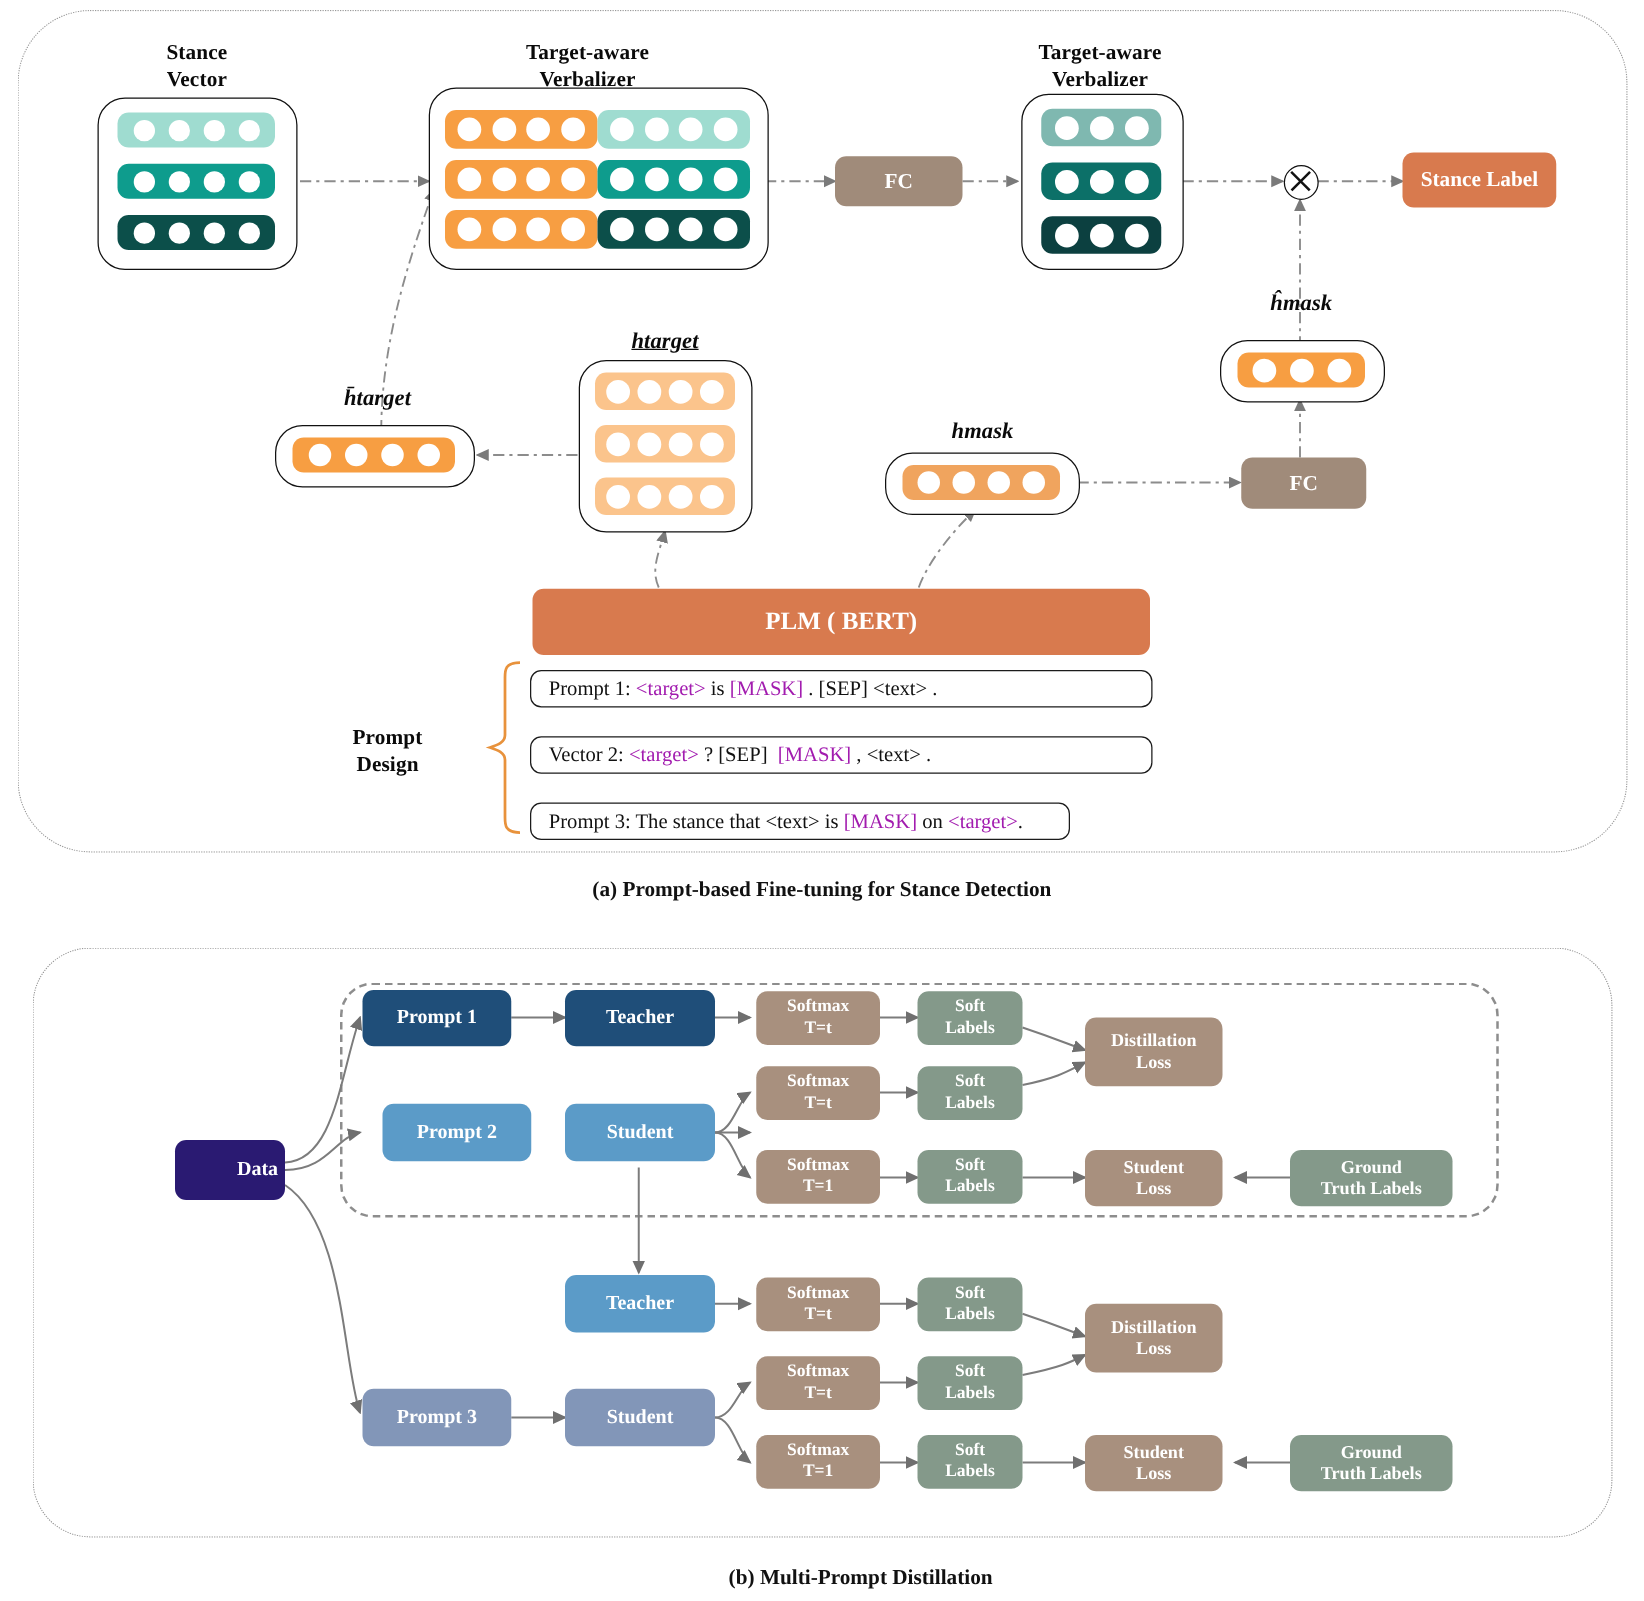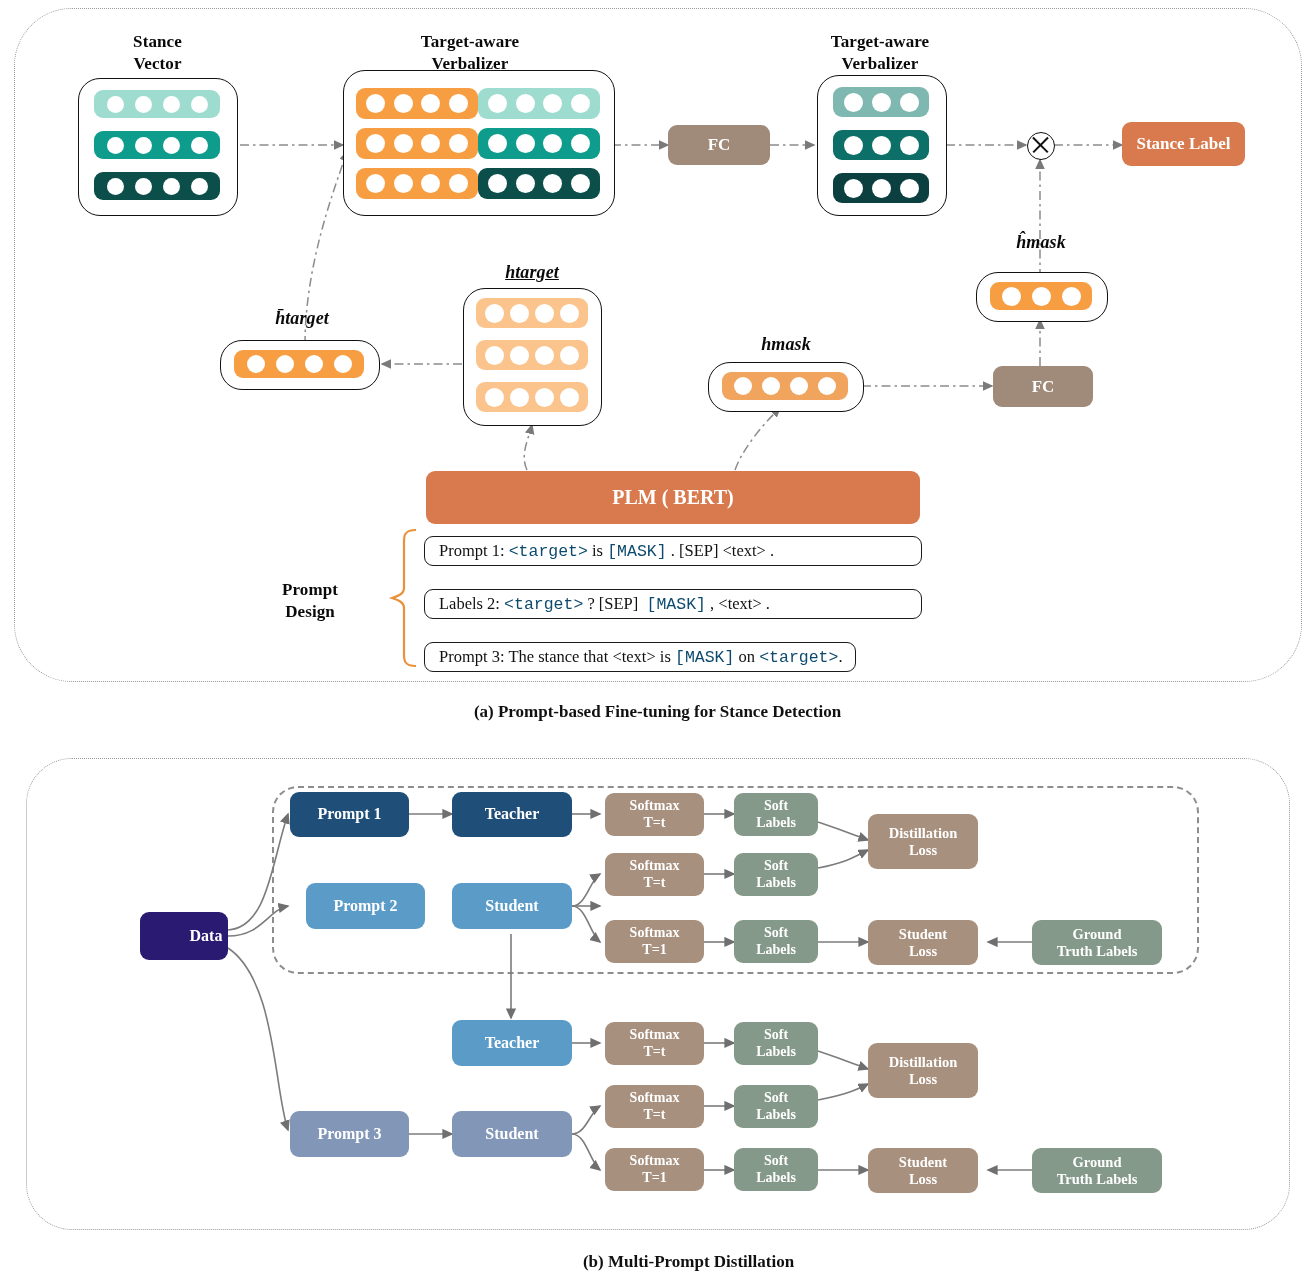--- a/index.html
+++ b/index.html
@@ -33,21 +33,21 @@
 
   
   .box{position:absolute;border-radius:9px;display:flex;align-items:center;
        justify-content:center;text-align:center;color:#fff;font-weight:bold;
        line-height:1.15;box-sizing:border-box;}
 
   
   .pstrip{position:absolute;border:1.6px solid #1b1b1b;border-radius:9px;background:#fff;
           display:flex;align-items:center;padding-left:14px;font-size:16.5px;color:#111;
           font-family:"Liberation Serif","DejaVu Serif",serif;box-sizing:border-box;}
-  .pstrip .red{color:#0c4a6e;font-family:Liberation Mono, monospace;}
+  .pstrip .red{color:#a21caf;}
 
   
   .xor{position:absolute;width:26px;height:26px;border:1.6px solid #111;border-radius:50%;
        background:#fff;}
   .xor::before,.xor::after{content:"";position:absolute;left:2px;top:11.2px;width:21px;height:1.6px;
        background:#111;}
   .xor::before{transform:rotate(45deg);}
   .xor::after{transform:rotate(-45deg);}
 </style>
 </head>
@@ -239,21 +239,21 @@
              C18,132 18,138 30,138" fill="none" stroke="#E8923C" stroke-width="2.2"></path>
   </svg>
 
   <div class="pstrip" style="left:424px;top:536px;width:498px;height:30px;">
     <span>
       <span>Prompt 1: </span><span class="red">&lt;target&gt;</span> is <span class="red">[MASK]</span> . [SEP] &lt;text&gt; .
     </span>
   </div>
   <div class="pstrip" style="left:424px;top:589px;width:498px;height:30px;">
     <span>
-      <span>Labels 2: </span><span class="red">&lt;target&gt;</span> ? [SEP] &nbsp;<span class="red">[MASK]</span> , &lt;text&gt; .
+      <span>Vector 2: </span><span class="red">&lt;target&gt;</span> ? [SEP] &nbsp;<span class="red">[MASK]</span> , &lt;text&gt; .
     </span>
   </div>
   <div class="pstrip" style="left:424px;top:642px;width:432px;height:30px;">
     <span>
       <span>Prompt 3: </span>The stance that &lt;text&gt; is <span class="red">[MASK]</span> on <span class="red">&lt;target&gt;</span>.
     </span>
   </div>
 
   <div class="caption" style="top:702px;">(a) Prompt-based Fine-tuning for Stance Detection</div>
 

